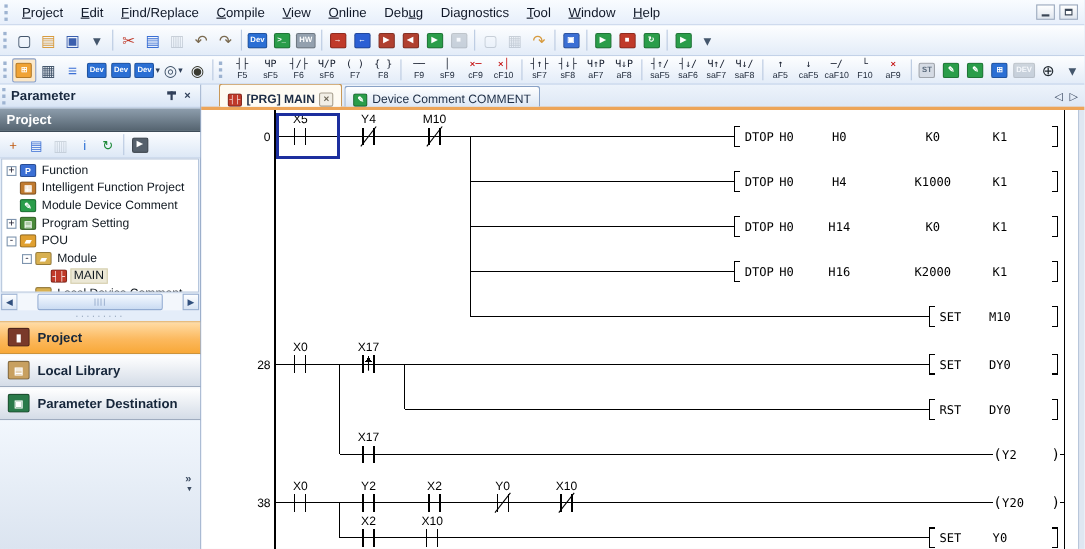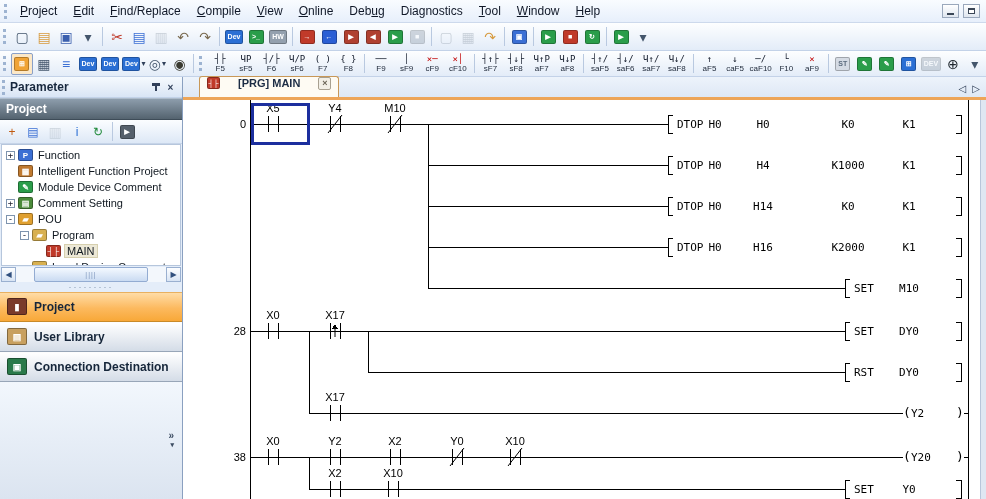--- a/index.html
+++ b/index.html
@@ -56,21 +56,21 @@
   .sc-thumb{flex:1;margin:0 18px;background:linear-gradient(#f4f9ff,#cadbf2);border:1px solid #93acd2;border-radius:2px;display:flex;align-items:center;justify-content:center;color:#7d96bc;font-size:7px;letter-spacing:1px}
   .splitter{height:9px;display:flex;align-items:center;justify-content:center;color:#8094ac;font-size:9px;letter-spacing:2px;line-height:4px}
   .nav-btn{height:30px;display:flex;align-items:center;gap:7px;padding-left:7px;font-weight:bold;color:#16263a;background:linear-gradient(#ffffff,#d4dce7);border-top:1px solid #fdfdfd;border-bottom:1px solid #98a6b8;cursor:default}
   .nav-btn.active{background:linear-gradient(#ffdca6 0%,#fcb95e 55%,#f8a838 100%);border-top:1px solid #e8b060;border-bottom:1px solid #c98a28}
   .nb-icon{width:20px;height:17px;border-radius:2px;border:1px solid rgba(0,0,0,.35);font-size:9px;font-weight:bold;color:#fff;display:flex;align-items:center;justify-content:center}
   .nav-bottom{flex:1;min-height:24px;display:flex;flex-direction:column;align-items:flex-end;justify-content:center;padding-right:8px;background:linear-gradient(#f2f7fd,#dbe4f0);color:#3c4c62;font-size:10px;line-height:9px;font-weight:bold}
 
   
   .editor{flex:1;display:flex;flex-direction:column;min-width:0}
   .tabbar{height:23px;display:flex;align-items:flex-end;background:linear-gradient(#edf3fb,#dee8f5);border-bottom:3px solid #eda558;padding-left:16px}
-  .tab{display:flex;align-items:flex-start;gap:18px;height:19px;padding:0 7px;font-size:11px;border:1px solid #89a2c6;border-bottom:none;border-radius:3px 3px 0 0;background:linear-gradient(#ffffff,#dce7f5);color:#1c2c44;margin-right:2px;cursor:default;white-space:nowrap}
+  .tab{display:flex;align-items:flex-end;gap:4px;height:19px;padding:0 7px;font-size:11px;border:1px solid #89a2c6;border-bottom:none;border-radius:3px 3px 0 0;background:linear-gradient(#ffffff,#dce7f5);color:#1c2c44;margin-right:2px;cursor:default;white-space:nowrap}
   .tab.active{background:#fefbf3;font-weight:bold;border-color:#c89858;height:21px}
   .tab-icon{width:13px;height:12px;border-radius:2px;font-size:7px;font-weight:bold;color:#fff;display:flex;align-items:center;justify-content:center;border:1px solid rgba(0,0,0,.3)}
   .tab-close{width:13px;height:13px;border:1px solid #a8a090;background:#f2efe6;color:#6a6456;font-size:9px;line-height:11px;text-align:center;border-radius:2px}
   .tab-arrows{margin-left:auto;display:flex;gap:6px;align-items:center;padding:0 6px 3px 0;color:#2c3c54;font-size:10px}
   .canvas{flex:1;position:relative;background:#fff}
   .canvas svg{position:absolute;left:0;top:0}
   .vsliver{position:absolute;right:0;top:0;bottom:0;width:6px;background:#dfe7f2;border-left:1px solid #b8c6da}
 </style>
 </head>
 <body>
@@ -389,31 +389,31 @@
             <span class="tree-label">Intelligent Function Project</span>
           </div>
           <div class="tree-row" style="padding-left: 4px;">
             <div class="exp-space"></div>
             <div class="mi" style="background: rgb(42, 157, 74);">✎</div>
             <span class="tree-label">Module Device Comment</span>
           </div>
           <div class="tree-row" style="padding-left: 4px;">
             <div class="expander">+</div>
             <div class="mi" style="background: rgb(74, 138, 58);">▤</div>
-            <span class="tree-label">Comment Setting</span>
+            <span class="tree-label">Program Setting</span>
           </div>
           <div class="tree-row" style="padding-left: 4px;">
             <div class="expander">-</div>
             <div class="mi" style="background: rgb(224, 160, 48);">▰</div>
             <span class="tree-label">POU</span>
           </div>
           <div class="tree-row" style="padding-left: 18px;">
             <div class="expander">-</div>
             <div class="mi" style="background: rgb(216, 176, 80);">▰</div>
-            <span class="tree-label">Program</span>
+            <span class="tree-label">Module</span>
           </div>
           <div class="tree-row selected" style="padding-left: 32px;">
             <div class="exp-space"></div>
             <div class="mi" style="background: rgb(192, 58, 42);">┤├</div>
             <span class="tree-label">MAIN</span>
           </div>
           <div class="tree-row" style="padding-left: 18px;">
             <div class="exp-space"></div>
             <div class="mi" style="background: rgb(216, 176, 80);">▰</div>
             <span class="tree-label">Local Device Comment</span>
@@ -427,39 +427,43 @@
         <div class="sc-arrow">▶</div>
       </div>
       <div class="splitter">·········</div>
       <div id="nav-buttons">
           <div class="nav-btn active">
             <div class="nb-icon" style="background: rgb(122, 58, 42);">▮</div>
             <span>Project</span>
           </div>
           <div class="nav-btn">
             <div class="nb-icon" style="background: rgb(200, 160, 96);">▤</div>
-            <span>User Library</span>
+            <span>Local Library</span>
           </div>
           <div class="nav-btn">
             <div class="nb-icon" style="background: rgb(42, 122, 74);">▣</div>
-            <span>Connection Destination</span>
+            <span>Parameter Destination</span>
           </div>
         </div>
       <div class="nav-bottom">
         <span>»</span>
         <span style="font-size:7px">▾</span>
       </div>
     </div>
 
     <div class="editor">
       <div class="tabbar" id="tabbar">
           <div class="tab active">
             <div class="tab-icon" style="background: rgb(192, 58, 42);">┤├</div>
             <span>[PRG] MAIN</span>
             <div class="tab-close">×</div>
+          </div>
+          <div class="tab">
+            <div class="tab-icon" style="background: rgb(42, 157, 74);">✎</div>
+            <span>Device Comment COMMENT</span>
           </div>
           <div class="tab-arrows">
             <span>◁</span>
             <span>▷</span>
           </div>
         </div>
       <div class="canvas">
         <svg id="ladder-svg" width="803" height="399" viewBox="183 100 803 399">
             <g stroke="#000" stroke-width="1" shape-rendering="crispEdges">
               <g>

